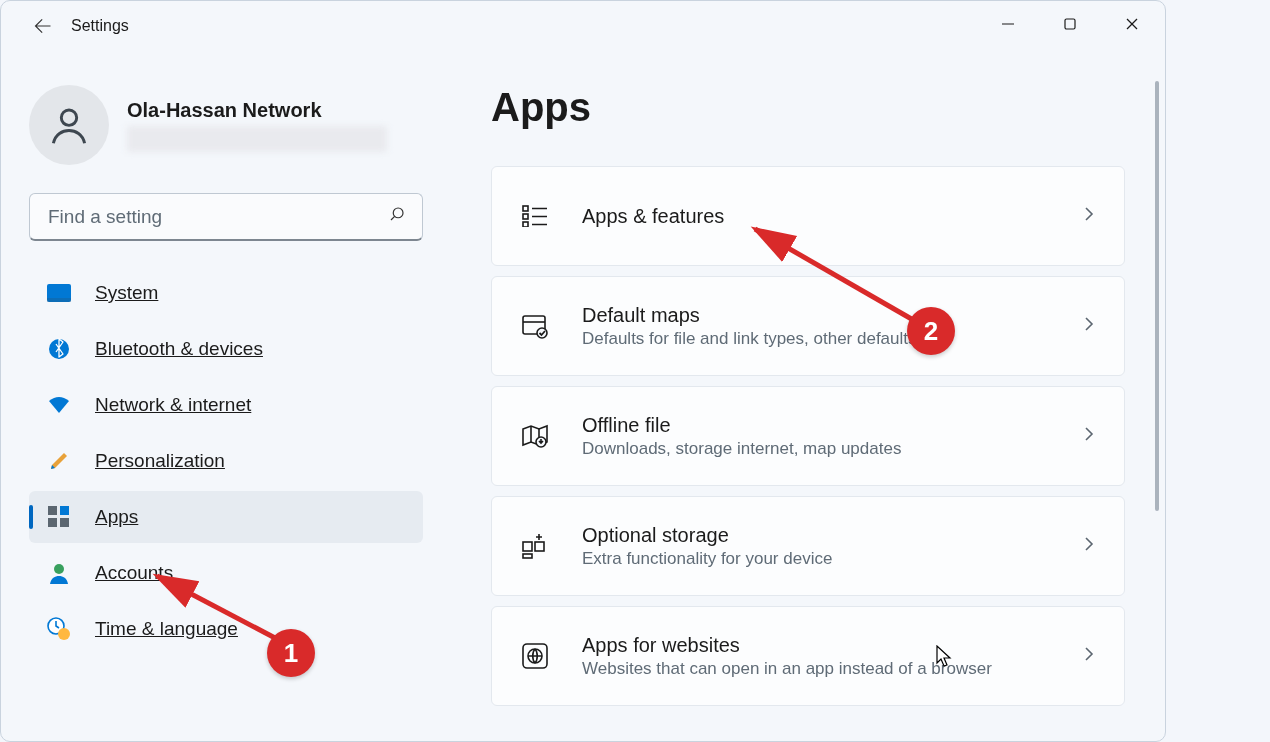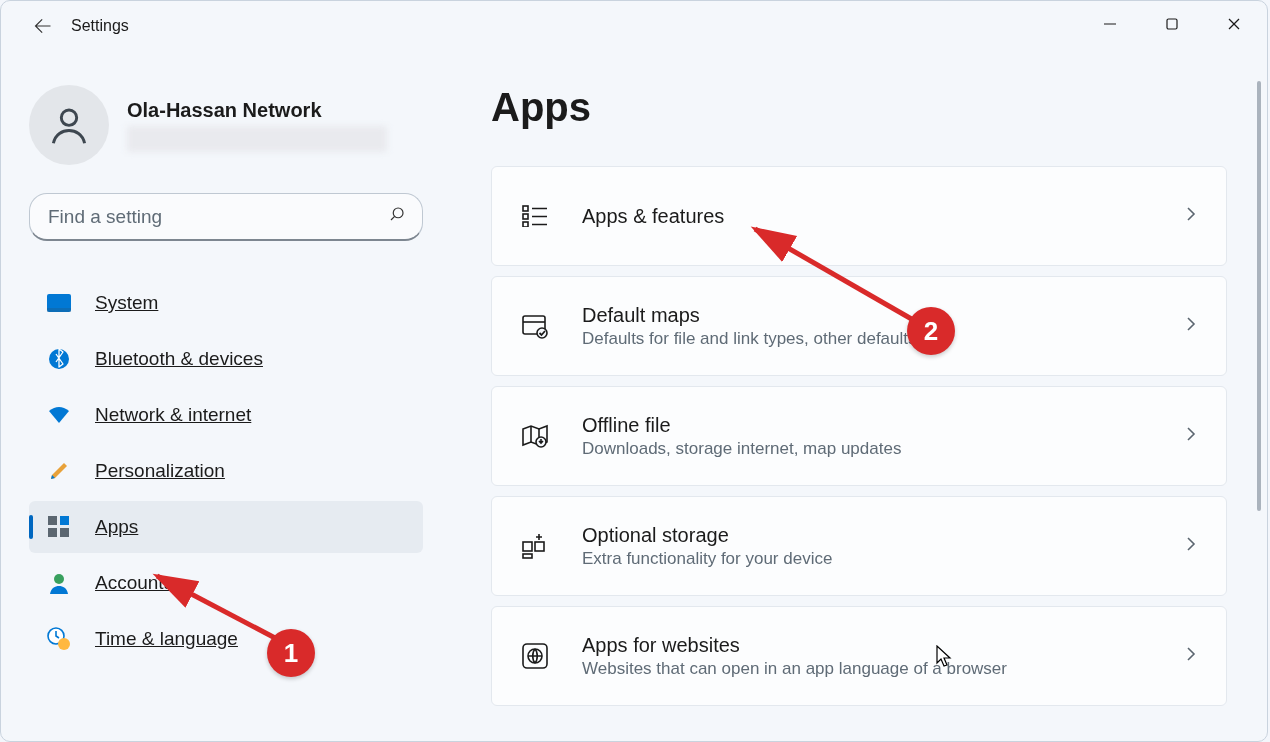--- a/index.html
+++ b/index.html
@@ -6,21 +6,21 @@
   html, body {
     margin: 0; padding: 0;
     width: 1270px; height: 742px;
     font-family: "Segoe UI", "Segoe UI Variable", Arial, sans-serif;
     background: #f3f6fb;
     color: #1b1b1b;
     overflow: hidden;
     position: relative;
   }
   .window {
-    width: 1268px; height: 742px;
+    width: 1166px; height: 742px;
     background: #f4f7fb;
     border: 1px solid #c9d3de;
     border-radius: 10px;
     position: relative;
     overflow: hidden;
   }
   
   .titlebar {
     height: 50px;
     display: flex;
@@ -86,26 +86,26 @@
     background: #e9eaee;
     filter: blur(3px);
     margin-top: 4px;
     border-radius: 2px;
   }
   .search-box {
     height: 48px;
     width: 100%;
     border: 1px solid #bfc8d2;
     border-bottom: 2px solid #7d8690;
-    border-radius: 18px;
+    border-radius: 6px;
     background: #fafbfd;
     display: flex;
     align-items: center;
     padding: 0 16px;
-    margin-bottom: 36px;
+    margin-bottom: 26px;
   }
   .search-input {
     flex: 1;
     border: none;
     background: transparent;
     font-size: 19px;
     color: #5f6b76;
     outline: none;
   }
   .search-input::placeholder { color: #5f6b76; }
@@ -441,21 +441,21 @@
       <div class="card">
         <div class="card-icon">
           <svg width="26" height="26" viewBox="0 0 26 26" fill="none" stroke="#1b1b1b" stroke-width="1.6">
               <rect x="1" y="1" width="24" height="24" rx="4"></rect>
               <circle cx="13" cy="13" r="7"></circle>
               <path d="M6 13h14M13 6c3 3 3 11 0 14M13 6c-3 3-3 11 0 14"></path>
             </svg>
         </div>
         <div class="card-text">
           <div class="card-title">Apps for websites</div>
-          <div class="card-sub">Websites that can open in an app language of a browser</div>
+          <div class="card-sub">Websites that can open in an app instead of a browser</div>
         </div>
         <span class="card-chevron">
           <svg width="10" height="16" viewBox="0 0 10 16" fill="none" stroke="#5b6670" stroke-width="1.6">
               <path d="M2 2l6 6-6 6"></path>
             </svg>
         </span>
       </div>
 
     </div>
   </div>

